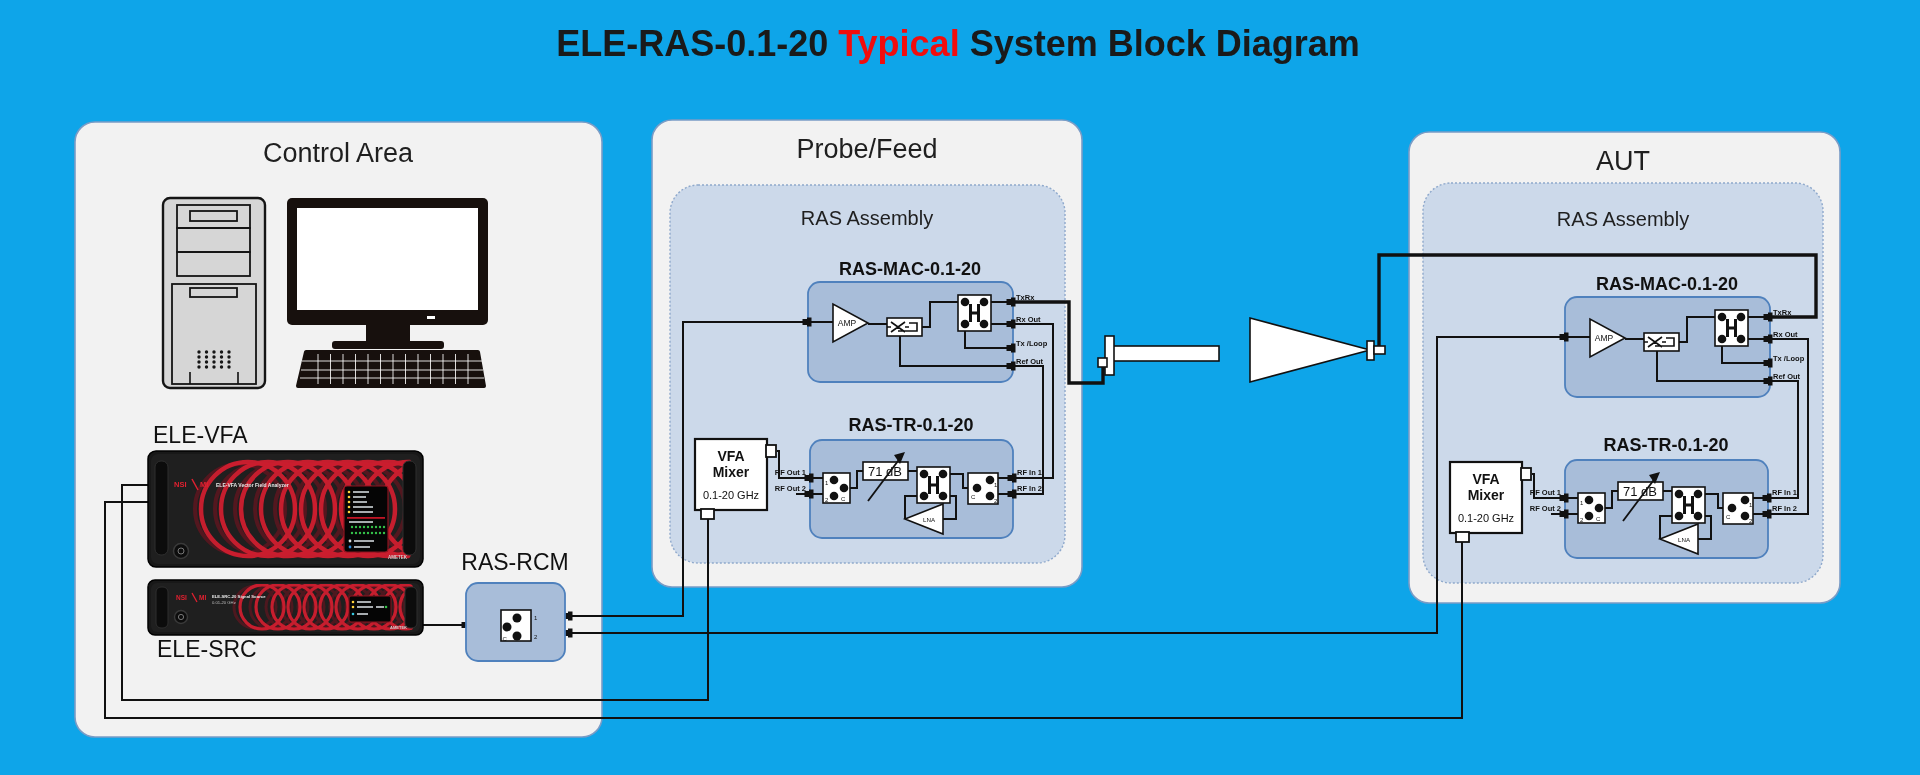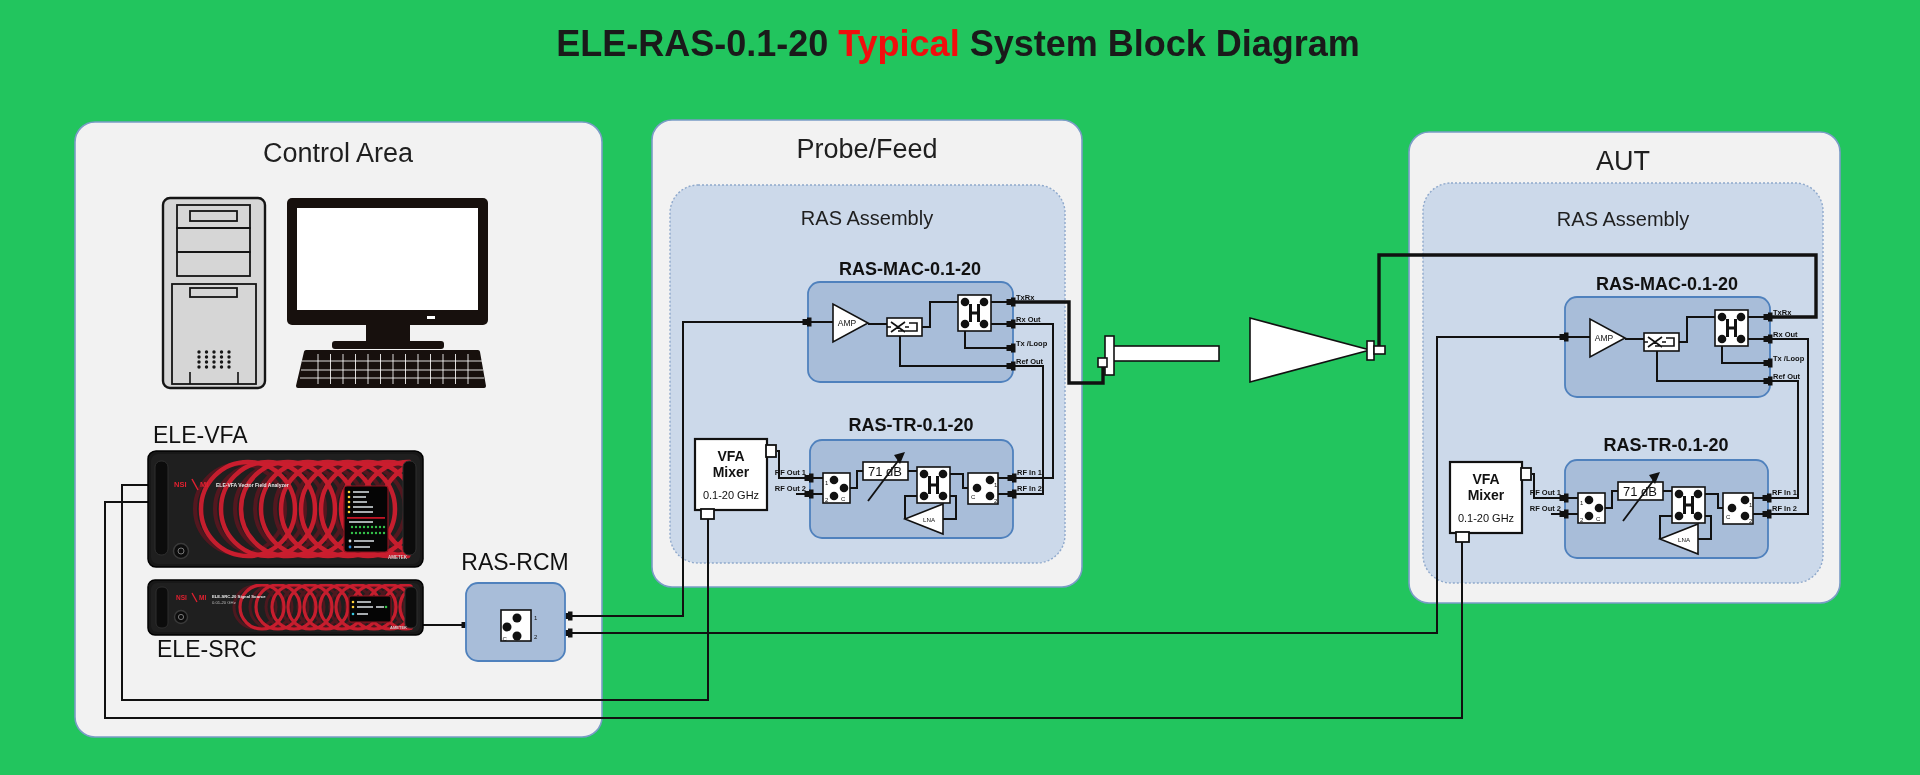--- a/index.html
+++ b/index.html
@@ -1,16 +1,16 @@
 <!DOCTYPE html>
 <html><head>
 <meta charset="utf-8">
 <style>
   html,body{margin:0;padding:0;background:#fff;}
-  .stage{width:1920px;height:775px;position:relative;background:#22c55e;overflow:hidden;}
+  .stage{width:1920px;height:775px;position:relative;background:#0ea5e9;overflow:hidden;}
   svg text{font-family:"Liberation Sans",sans-serif;fill:#1a1a1a;}
   .t-title{font-size:36px;font-weight:700;}
   .t-area{font-size:27px;fill:#1f1f1f;}
   .t-asm{font-size:20px;fill:#1f1f1f;}
   .t-eq{font-size:23px;fill:#111;}
   .t-mod{font-size:18px;font-weight:700;fill:#111;}
   .t-port{font-size:7.5px;font-weight:700;fill:#111;}
   .t-sw{font-size:6px;fill:#111;}
   .t-amp{font-size:8.5px;fill:#111;}
   .t-lna{font-size:6.2px;fill:#111;}

